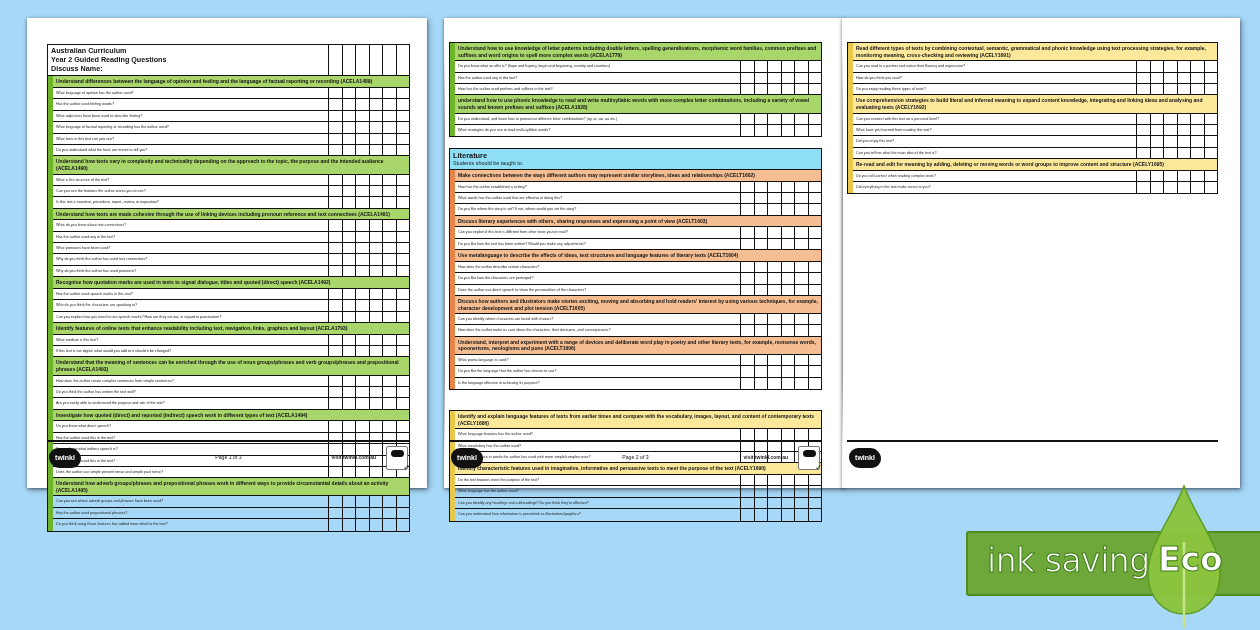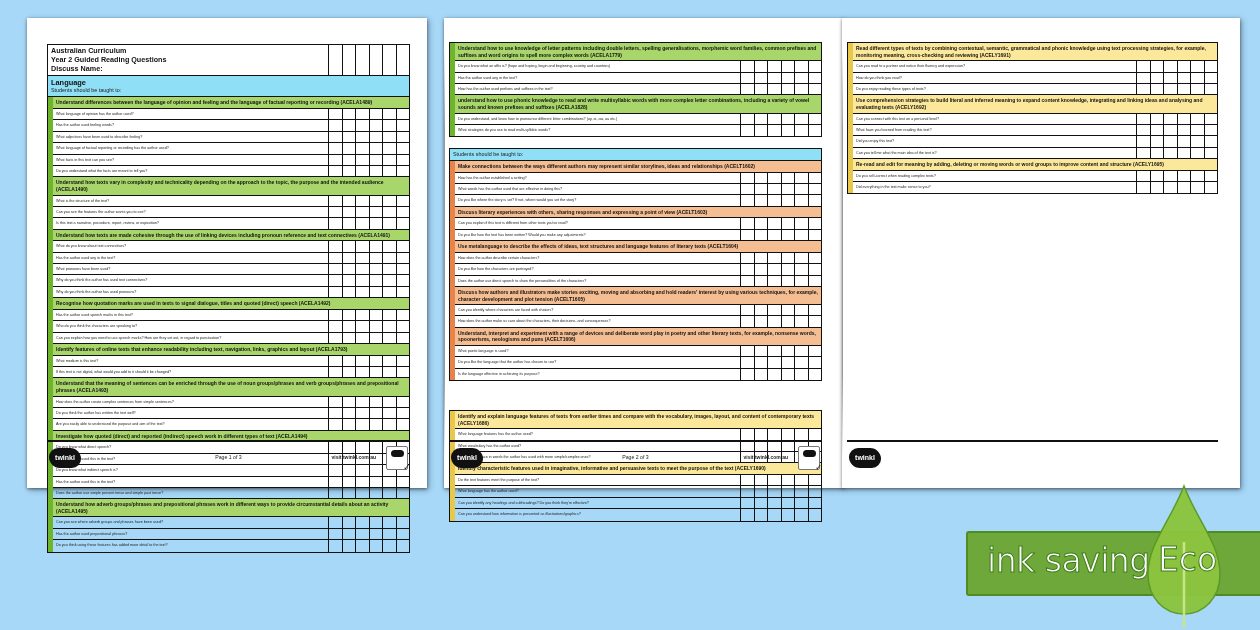--- a/index.html
+++ b/index.html
@@ -109,21 +109,21 @@
   }
   .eco-text {
     position: absolute; left: 19px; top: 8px;
     font-size: 33px; color: #fff; font-family: "DejaVu Sans", sans-serif;
     -webkit-text-stroke: 1px #3f7d18;
     letter-spacing: -0.5px;
   }
   .leaf { position: absolute; left: 1146px; top: 482px; z-index: 11; }
   .eco-word {
     position: absolute; left: 1158px; top: 540px; z-index: 12;
-    font-size: 33px; font-weight: normal; color: #fff; font-family: "DejaVu Sans", sans-serif;
+    font-size: 33px; font-weight: bold; color: #fff; font-family: "DejaVu Sans", sans-serif;
     -webkit-text-stroke: 1px #3f7d18;
   }
 </style>
 </head>
 <body>
 
 <div class="page" id="page1">
   <div class="sheet lang">
     <div class="title-block">
       <div class="title-text">
@@ -133,24 +133,20 @@
       </div>
       <div class="cells">
           <div class="cell"></div>
           <div class="cell"></div>
           <div class="cell"></div>
           <div class="cell"></div>
           <div class="cell"></div>
           <div class="cell"></div>
         </div>
     </div>
-    <div class="section-head">
-      <div class="section-title">Language</div>
-      <div class="section-sub">Students should be taught to:</div>
-    </div>
     <div class="body-wrap">
         <div class="bar"></div>
       <div class="rows">
           <div class="obj">Understand differences between the language of opinion and feeling and the language of factual reporting or recording (ACELA1489)</div>
           <div class="row">
             <div class="q">What language of opinion has the author used?</div>
             <div class="cells">
               <div class="cell"></div>
               <div class="cell"></div>
               <div class="cell"></div>
@@ -556,20 +552,21 @@
               <div class="cell"></div>
               <div class="cell"></div>
               <div class="cell"></div>
             </div>
           </div>
         </div>
     </div>
   </div>
   <div class="sheet b lit">
     <div class="section-head">
+      <div class="section-title">Literature</div>
       <div class="section-sub">Students should be taught to:</div>
     </div>
     <div class="body-wrap">
         <div class="bar"></div>
       <div class="rows">
           <div class="obj">Make connections between the ways different authors may represent similar storylines, ideas and relationships (ACELT1602)</div>
           <div class="row">
             <div class="q">How has the author established a setting?</div>
             <div class="cells">
               <div class="cell"></div>

